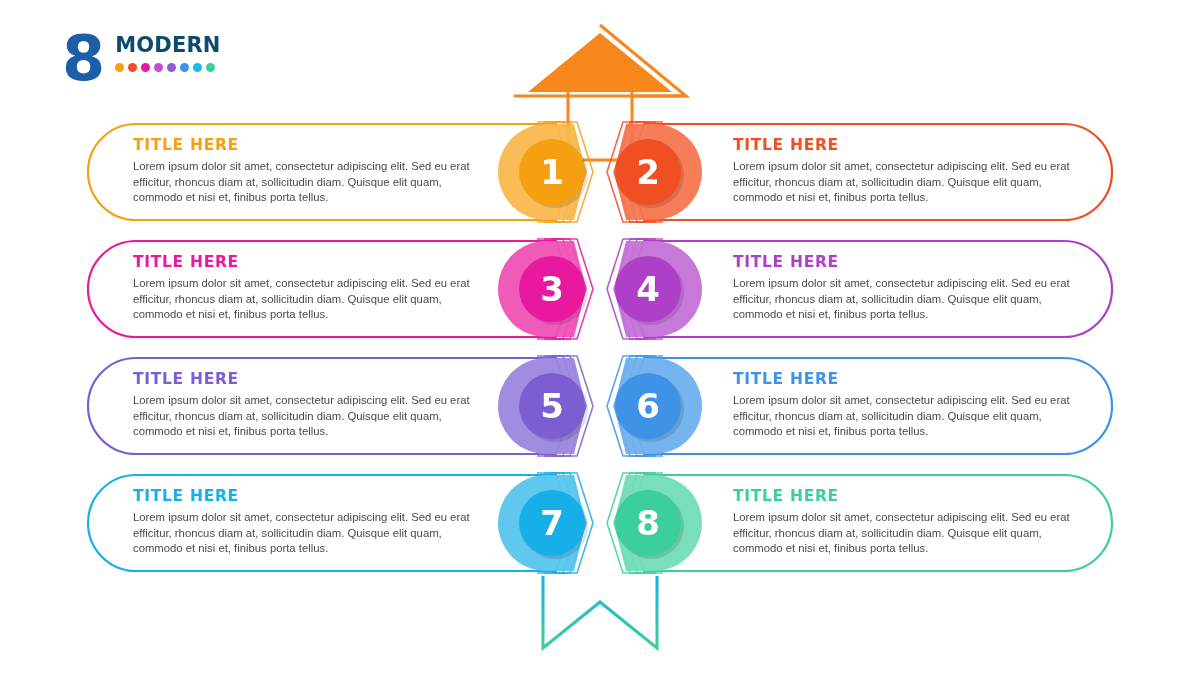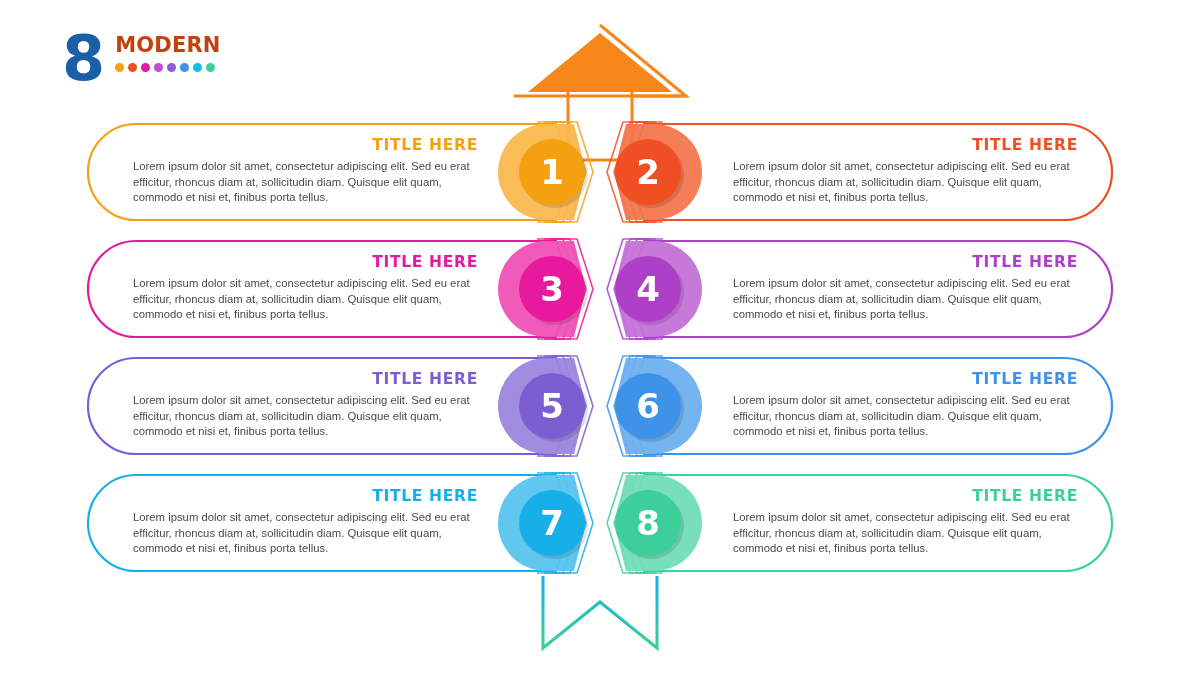--- a/index.html
+++ b/index.html
@@ -28,21 +28,20 @@
   }
   .logo-dots{margin-top:5px;display:flex;gap:4px;}
   .logo-dots i{width:9px;height:9px;border-radius:50%;display:block;}
 
   
   .txt{position:absolute;}
   .ttl{
     font-family:"DejaVu Sans", sans-serif;
     font-size:15.5px;font-weight:bold;letter-spacing:0.7px;
     margin:0 0 5px 0;
-    text-align:right;
   }
   .body{
     font-family:"Liberation Sans", sans-serif;
     font-size:11.3px;color:#4a4a4a;line-height:1.38;margin:0;
   }
   .txt.left{text-align:left;}
   .txt.right{text-align:left;}
 
   
   .num{
@@ -225,21 +224,21 @@
         <path d="M 654 475 L 626 475 L 614 523 L 626 571 L 654 571
             A 48 48 0 0 0 654 475 Z" fill="#72DCB7" opacity="0.95"></path>
         <circle cx="651" cy="526" r="33" fill="#000000" opacity="0.12"></circle>
         <circle cx="648" cy="523" r="33" fill="#3CCF9A"></circle>
       </g>
     </svg>
 
   <div class="logo-wrap">
     <div class="logo-8" style="color: rgb(27, 95, 168);">8</div>
     <div class="logo-txt">
-      <div class="logo-line" style="color: #c2410c;">MODERN</div>
+      <div class="logo-line" style="color: #0c4a6e;">MODERN</div>
       <div class="logo-dots" id="logo-dots">
           <i style="background: rgb(245, 160, 17);"></i>
           <i style="background: rgb(240, 78, 35);"></i>
           <i style="background: rgb(232, 24, 159);"></i>
           <i style="background: rgb(201, 75, 209);"></i>
           <i style="background: rgb(140, 95, 216);"></i>
           <i style="background: rgb(62, 147, 232);"></i>
           <i style="background: rgb(23, 188, 232);"></i>
           <i style="background: rgb(60, 207, 154);"></i>
         </div>

